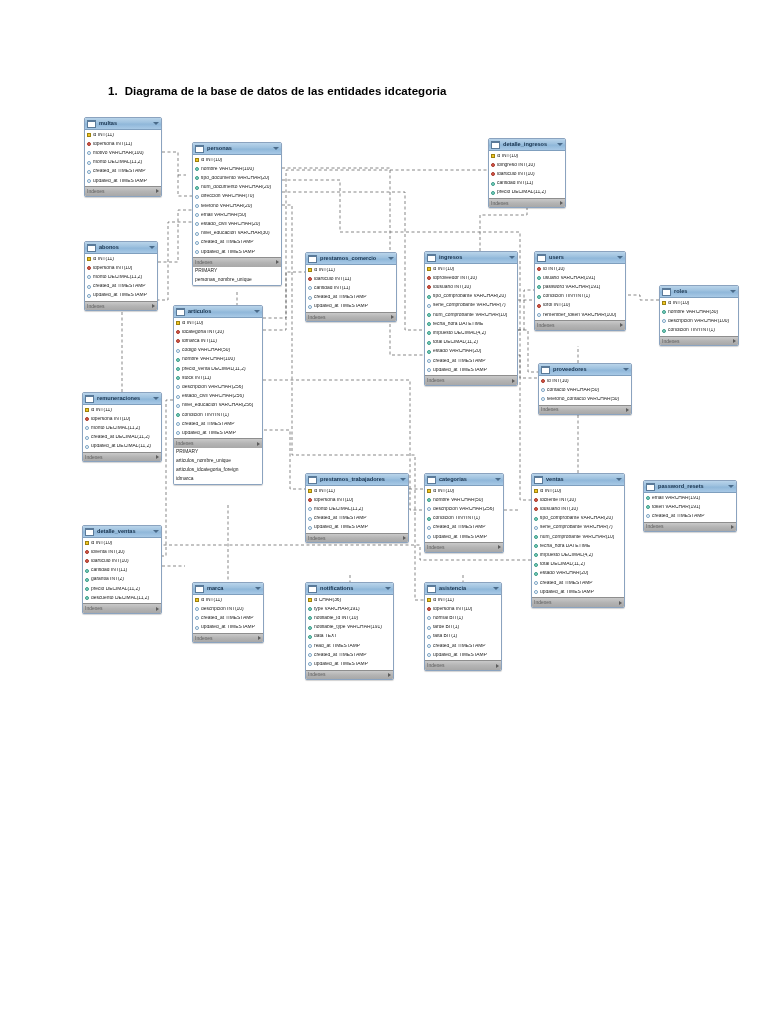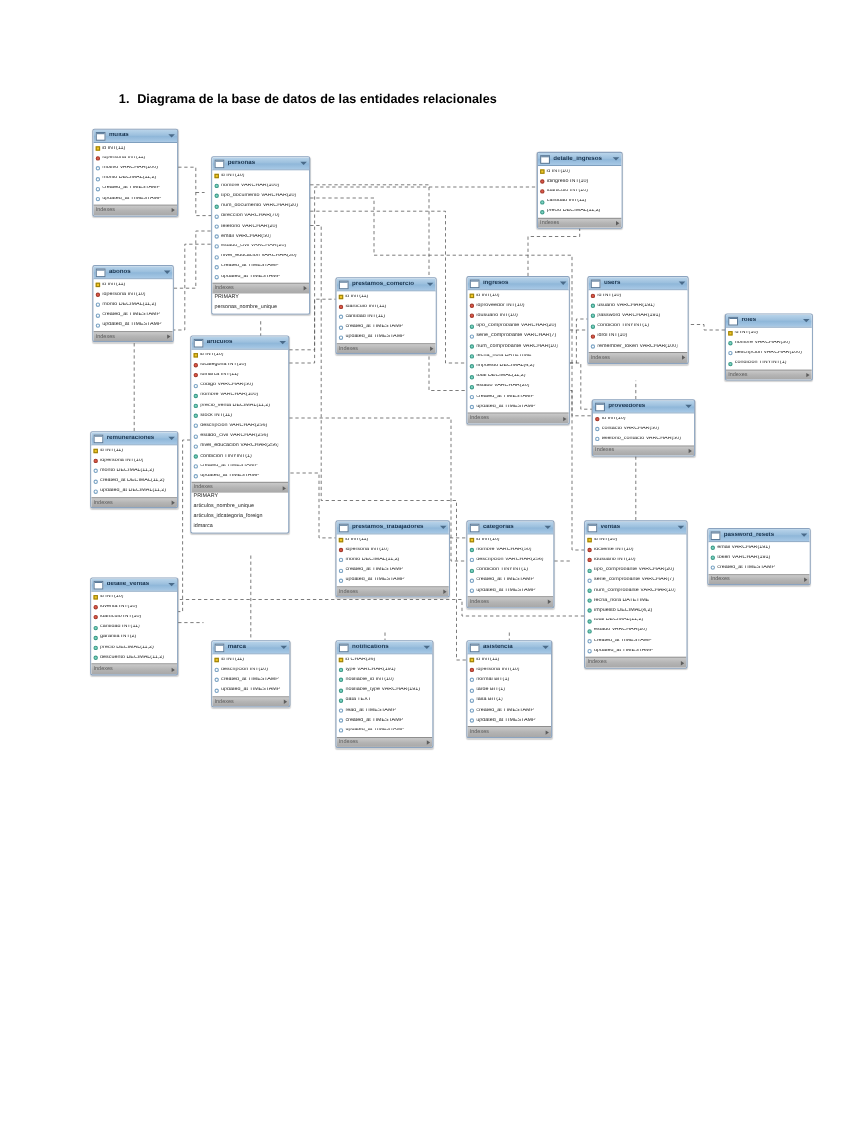--- a/index.html
+++ b/index.html
@@ -178,21 +178,21 @@
     align-items: center;
     padding-left: 2px;
     white-space: nowrap;
     line-height: 1;
   }
 </style>
 </head>
 <body>
 
 <div id="page-title">
-  <span class="num">1.</span><span>Diagrama de la base de datos de las entidades relacionales</span>
+  <span class="num">1.</span><span>Diagrama de la base de datos de las entidades idcategoria</span>
 </div>
 
 <div id="canvas">
   <svg class="links" viewBox="0 0 768 1024">
     <g stroke="#555" stroke-width="0.7" fill="none" stroke-dasharray="3,2.5">
 
       <path d="M162,152 L178,152 L178,196 L192,196"></path>
 
       <path d="M158,262 L178,262 L178,210 L192,210"></path>
 

